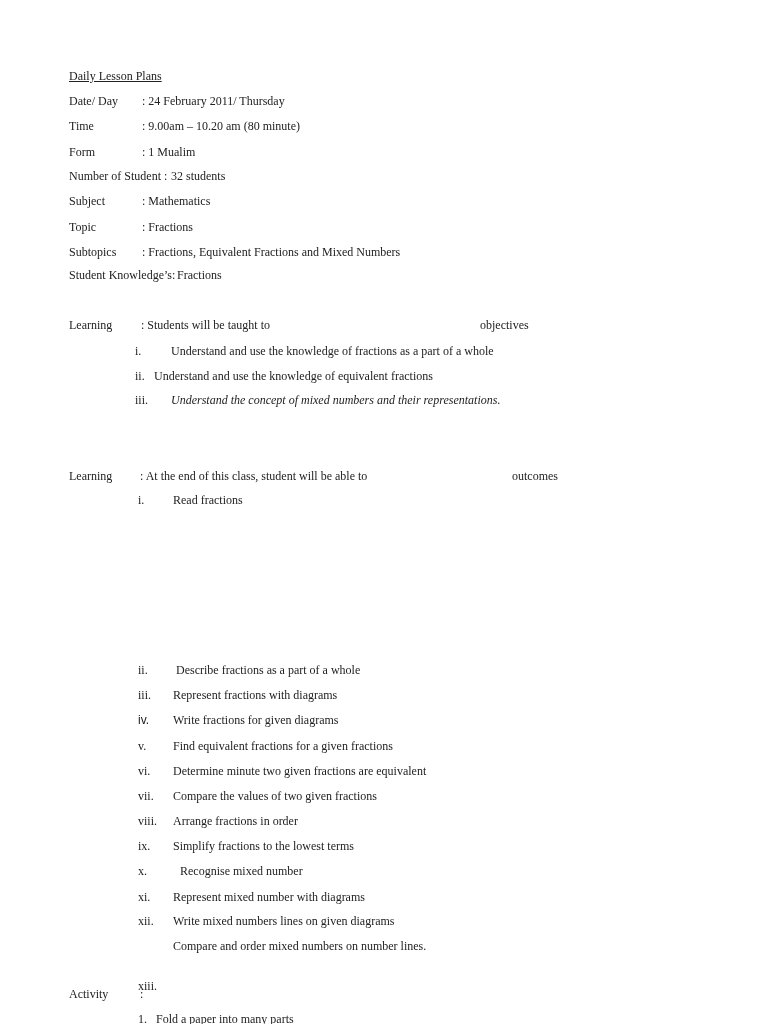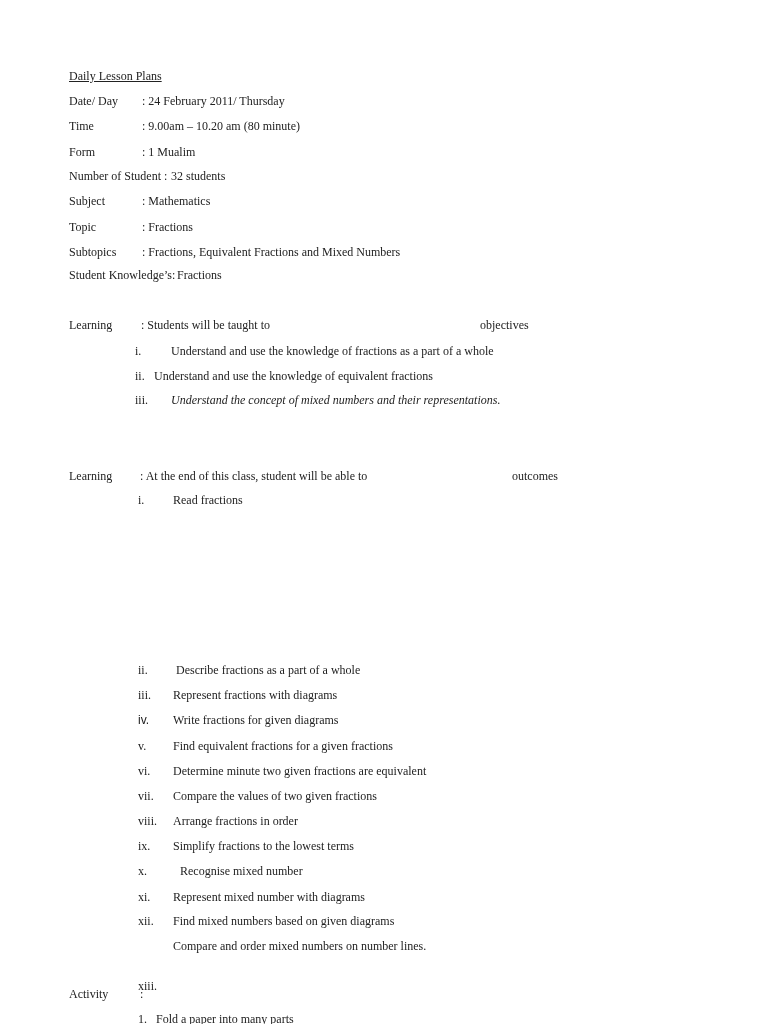--- a/index.html
+++ b/index.html
@@ -139,21 +139,21 @@
 <div class="line" style="top:864px; left:0; width:768px;">
   <span class="num" style="left:138px;">x.</span>
   <span class="item-text" style="left:173px;margin-left:7px;">Recognise mixed number</span>
 </div>
 <div class="line" style="top:890px; left:0; width:768px;">
   <span class="num" style="left:138px;">xi.</span>
   <span class="item-text" style="left:173px;">Represent mixed number with diagrams</span>
 </div>
 <div class="line" style="top:914px; left:0; width:768px;">
   <span class="num" style="left:138px;">xii.</span>
-  <span class="item-text" style="left:173px;">Find mixed numbers based on given diagrams</span>
+  <span class="item-text" style="left:173px;">Write mixed numbers lines on given diagrams</span>
 </div>
 <div class="line" style="top:939px; left:0; width:768px;">
   <span class="num" style="left:138px;margin-top:40px;">xiii.</span>
   <span class="item-text" style="left:173px;">Compare and order mixed numbers on number lines.</span>
 </div>
 
 <div class="line" style="top:987px; left:0; width:768px;">
   <span class="label">Activity</span>
   <span class="value" style="left:140px;">:</span>
 </div>

